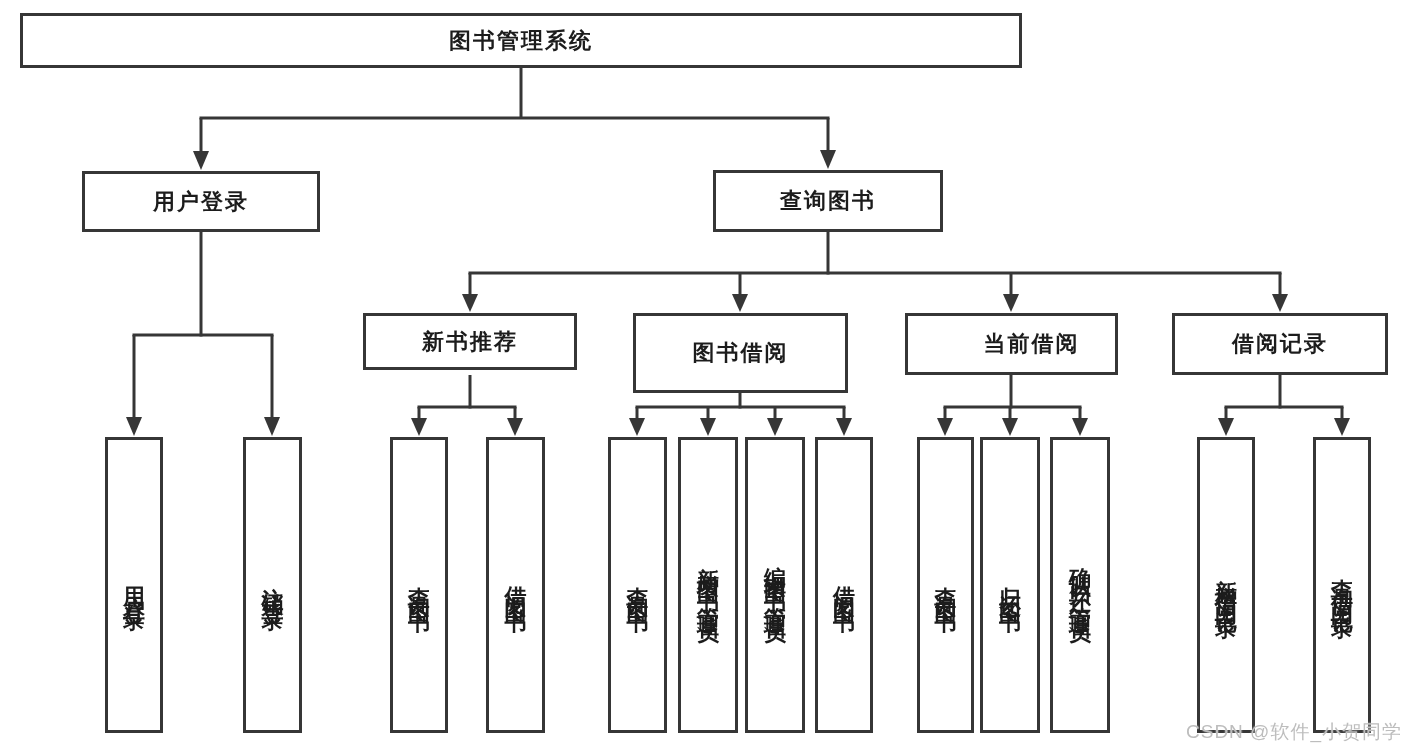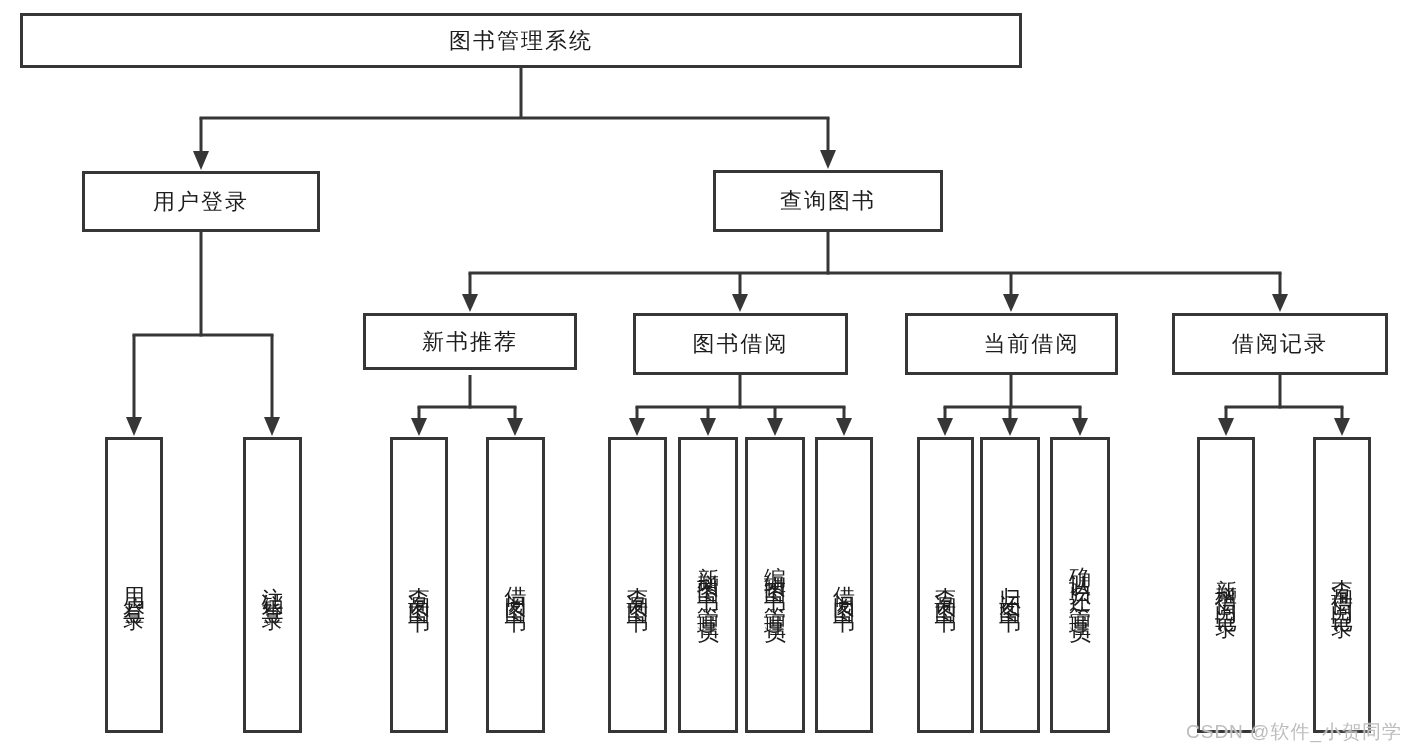--- a/index.html
+++ b/index.html
@@ -12,20 +12,21 @@
   }
   .wires { position: absolute; left: 0; top: 0; }
   .node {
     position: absolute;
     box-sizing: border-box;
     border: 3px solid #363636;
     background: #ffffff;
     display: flex;
     align-items: center;
     justify-content: center;
+    font-weight: bold;
   }
   .node.h span {
     font-size: 22px;
     letter-spacing: 2px;
     color: #1c1c1c;
     white-space: nowrap;
   }
   .node.v span {
     writing-mode: vertical-rl;
     text-orientation: mixed;
@@ -122,21 +123,21 @@
   <div class="node h" style="left:82px; top:171px; width:238px; height:61px;">
     <span>用户登录</span>
   </div>
   <div class="node h" style="left:713px; top:170px; width:230px; height:62px;">
     <span>查询图书</span>
   </div>
 
   <div class="node h" style="left:363px; top:313px; width:214px; height:57px;">
     <span>新书推荐</span>
   </div>
-  <div class="node h" style="left:633px; top:313px; width:215px; height:62px;">
+  <div class="node h" style="left:633px; top:313px; width:215px; height:80px;">
     <span>图书借阅</span>
   </div>
   <div class="node h" style="left:905px; top:313px; width:213px; height:62px;padding-left:40px;">
     <span>当前借阅</span>
   </div>
   <div class="node h" style="left:1172px; top:313px; width:216px; height:62px;">
     <span>借阅记录</span>
   </div>
 
   <div class="node v" style="left:105px; top:437px; width:58px; height:296px;">

